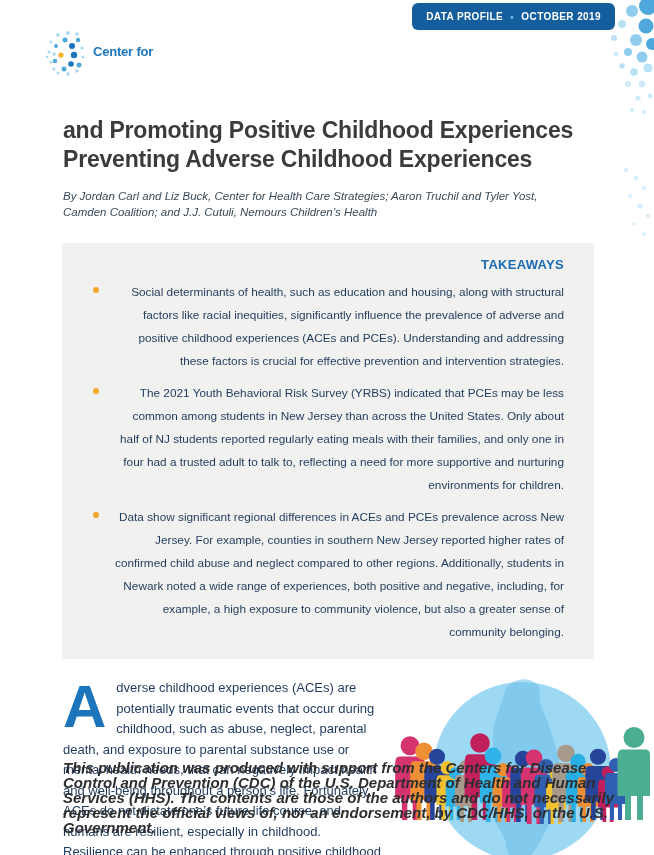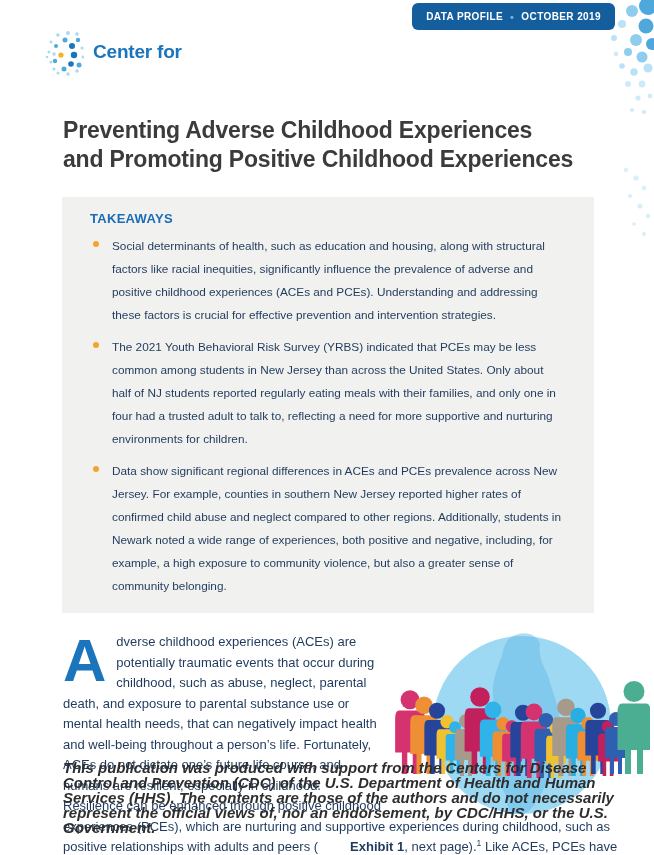--- a/index.html
+++ b/index.html
@@ -37,41 +37,42 @@
   .badge .sep{color:#6FB3E0;font-size:11px;}
   
   .corner-dots{position:absolute;top:0;right:0;width:90px;height:250px;z-index:1;}
   
   .logo{
     display:flex;align-items:center;gap:9px;
     margin:28px 0 0 44px;
   }
   .logo-text{
     color:var(--brand_blue);
-    font-size:19px;font-weight:bold;line-height:20px;letter-spacing:-.2px;
+    font-size:13px;font-weight:bold;line-height:20px;letter-spacing:-.2px;
   }
   .logo-text span{display:block;}
   
   .title{
     margin:40px 63px 0 63px;
     color:var(--title_dark);
     font-size:23px;font-weight:bold;line-height:29px;letter-spacing:-.2px;
   }
   .title span{display:block;}
   
   .byline{
     margin:15px 63px 0 63px;max-width:512px;
     font-style:italic;font-size:11.5px;line-height:15.5px;
     color:#3A4A57;
   }
   
   .takeaways{
     margin:23px 0 0 62px;width:532px;
     background:var(--box_gray);
     padding:14px 30px 15px 28px;
+    text-align:right;
   }
   .takeaways h2{
     color:var(--heading_blue);
     font-size:13px;font-weight:bold;letter-spacing:.3px;
     margin-bottom:9px;
   }
   .takeaways ul{list-style:none;}
   .takeaways li{
     position:relative;
     padding-left:22px;margin-top:9px;
@@ -191,24 +192,25 @@
           <circle cx="27" cy="36" r="2.8"></circle>
       </g>
       <circle cx="17" cy="27" r="2.6" fill="#F6B221"></circle>
     </svg>
     <div class="logo-text">
       <span>Center for</span>
     </div>
   </div>
 
   <h1 class="title">
+    <span>and Promoting Positive Childhood Experiences</span>
     <span>Preventing Adverse Childhood Experiences</span>
-    <span>and Promoting Positive Childhood Experiences</span>
   </h1>
 
+  <p class="byline">By Jordan Carl and Liz Buck, Center for Health Care Strategies; Aaron Truchil and Tyler Yost, Camden Coalition; and J.J. Cutuli, Nemours Children’s Health</p>
 
   <div class="takeaways">
     <h2>TAKEAWAYS</h2>
     <ul>
       <li>Social determinants of health, such as education and housing, along with structural factors like racial inequities, significantly influence the prevalence of adverse and positive childhood experiences (ACEs and PCEs). Understanding and addressing these factors is crucial for effective prevention and intervention strategies.</li>
       <li>The 2021 Youth Behavioral Risk Survey (YRBS) indicated that PCEs may be less common among students in New Jersey than across the United States. Only about half of NJ students reported regularly eating meals with their families, and only one in four had a trusted adult to talk to, reflecting a need for more supportive and nurturing environments for children.</li>
       <li>Data show significant regional differences in ACEs and PCEs prevalence across New Jersey. For example, counties in southern New Jersey reported higher rates of confirmed child abuse and neglect compared to other regions. Additionally, students in Newark noted a wide range of experiences, both positive and negative, including, for example, a high exposure to community violence, but also a greater sense of community belonging.</li>
     </ul>
   </div>
 

